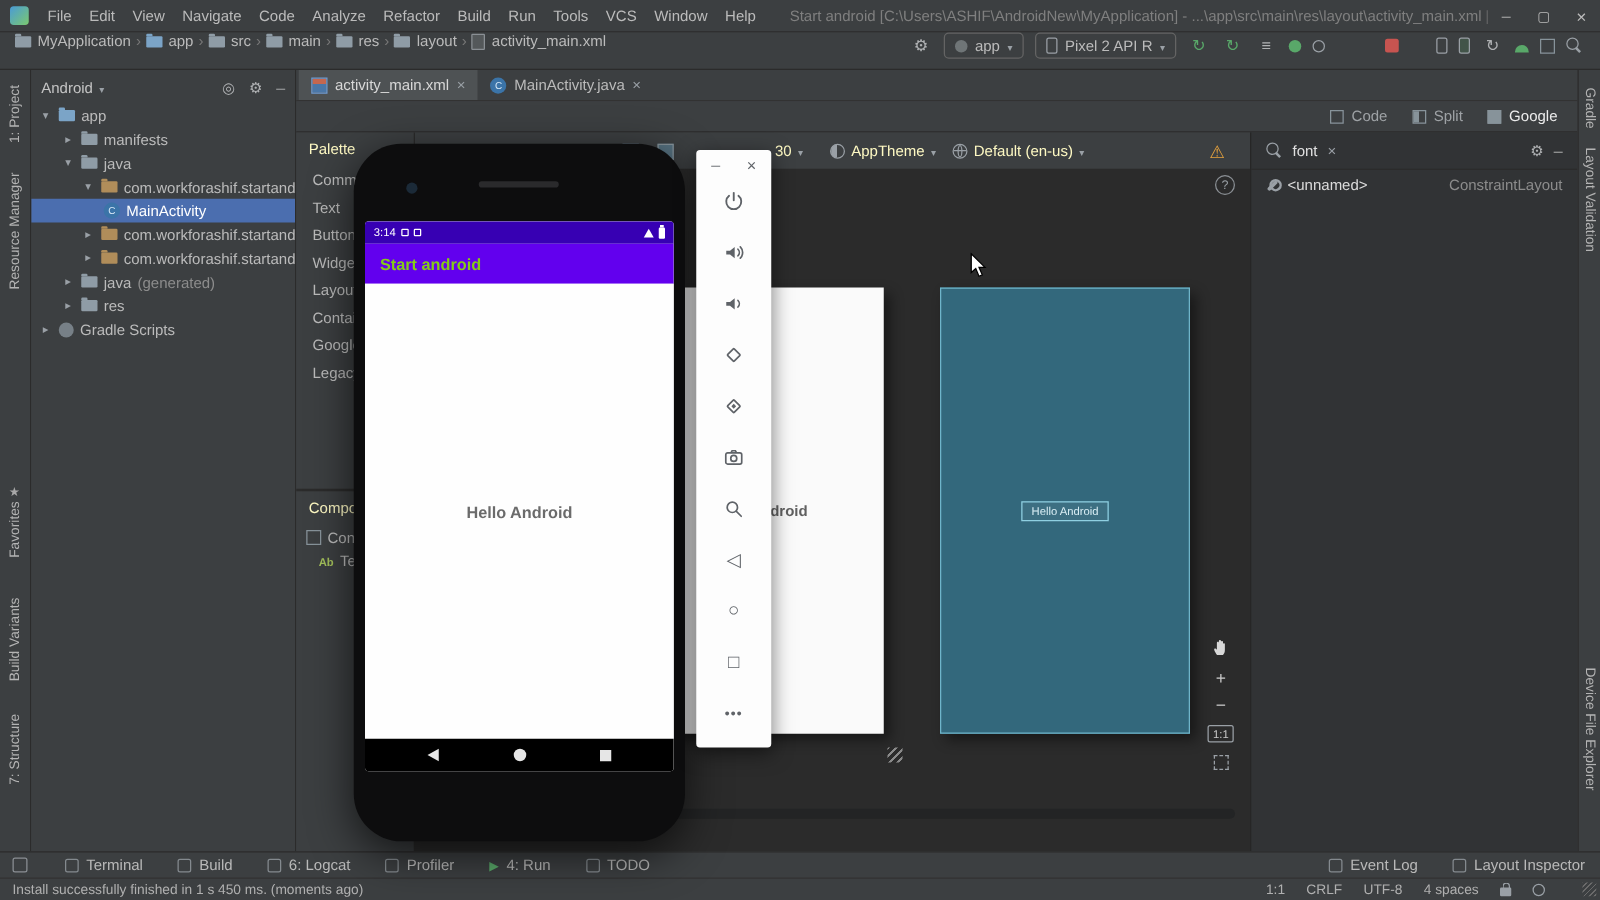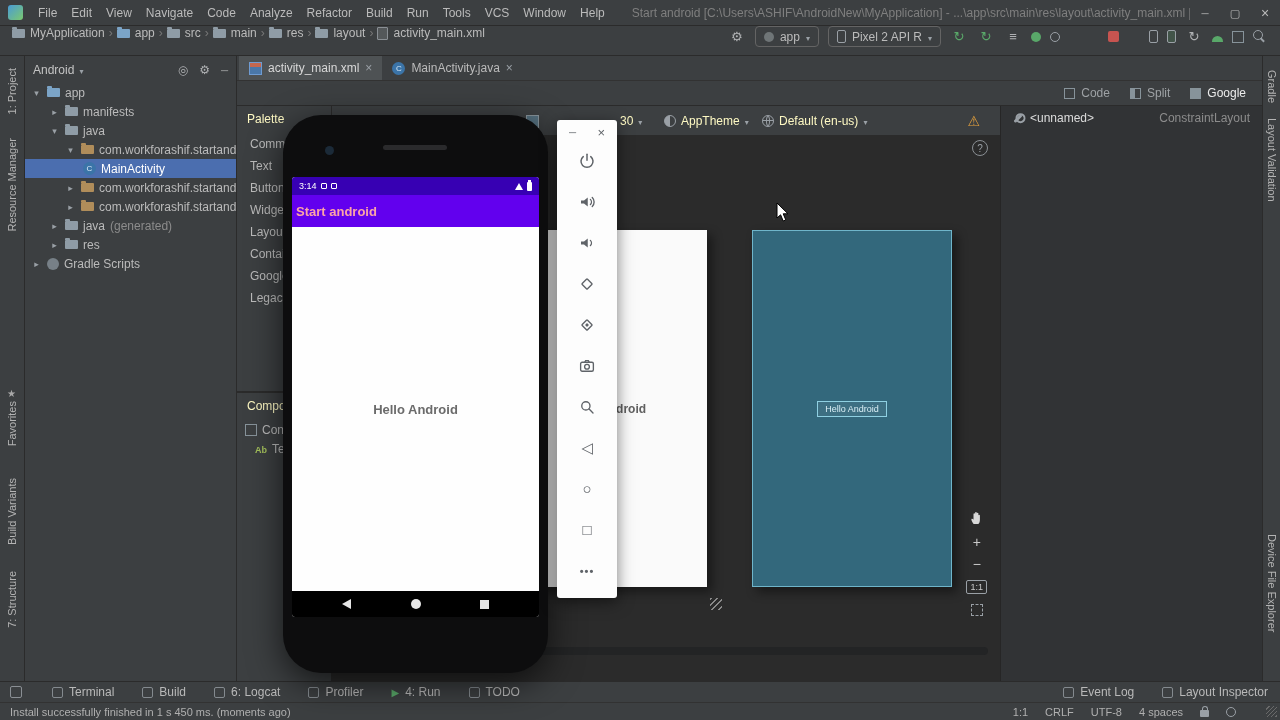--- a/index.html
+++ b/index.html
@@ -117,21 +117,21 @@
 
 .emu-phone{position:absolute;left:0;top:0;width:265px;height:558px;background:#0d0d0e;border-radius:38px;box-shadow:0 10px 34px rgba(0,0,0,.65)}
 .phone-speaker{position:absolute;left:100px;top:30px;width:64px;height:5px;background:#2a2a2c;border-radius:3px}
 .phone-cam{position:absolute;left:42px;top:31px;width:9px;height:9px;border-radius:50%;background:#1b2a38}
 .phone-screen{position:absolute;left:9px;top:62px;width:247px;height:440px;background:#fff;overflow:hidden;border-radius:3px;display:flex;flex-direction:column}
 .scr-status{height:18px;background:#3700b3;display:flex;align-items:center;color:#fff;font-size:9px;padding:0 7px;gap:4px;flex:0 0 18px}
 .notif{width:6px;height:6px;border:1px solid #fff;border-radius:1px}
 .wifi{width:0;height:0;border-left:4px solid transparent;border-right:4px solid transparent;border-bottom:7px solid #fff}
 .batt{width:5px;height:9px;background:#fff;border-radius:1px;position:relative}
 .batt::before{content:"";position:absolute;top:-2px;left:1px;width:3px;height:2px;background:#fff}
-.scr-appbar{height:32px;background:#6200ee;color:#fca5a5;font-size:13px;font-weight:bold;display:flex;align-items:center;padding:0 4px;flex:0 0 32px}
+.scr-appbar{height:32px;background:#6200ee;color:#84cc16;font-size:13px;font-weight:bold;display:flex;align-items:center;padding:0 12px;flex:0 0 32px}
 .scr-body{flex:1;background:#fefefe;display:flex;align-items:center;justify-content:center;color:#6b6b6b;font-size:13px;font-weight:bold}
 .scr-nav{height:26px;background:#000;display:flex;align-items:center;justify-content:space-between;padding:0 50px;flex:0 0 26px}
 .n-back{width:0;height:0;border-top:5px solid transparent;border-bottom:5px solid transparent;border-right:9px solid #e6e6e6}
 .n-home{width:10px;height:10px;border-radius:50%;background:#e6e6e6}
 .n-recent{width:9px;height:9px;background:#e6e6e6}
 .emu-tools{position:absolute;left:274px;top:5px;width:60px;height:478px;background:#fdfdfd;border-radius:3px;box-shadow:0 4px 16px rgba(0,0,0,.5);display:flex;flex-direction:column;align-items:center}
 .emu-tools-top{width:100%;display:flex;justify-content:space-between;padding:5px 12px 0}
 .t-min::before{content:"─";color:#5f6368;font-size:10px}
 .t-x::before{content:"×";color:#5f6368;font-size:13px}
 .etool{height:41px;display:flex;align-items:center;justify-content:center;color:#5f6368;width:100%}
@@ -405,20 +405,28 @@
         </svg>
       <span class="zc-plus">+</span>
       <span class="zc-minus">−</span>
       <span class="zc-label">1:1</span>
       <span class="zc-fit"></span>
     </div>
     <div class="hscroll" style="left:8px;right:12px;top:511px"></div>
   </div>
 
   <div class="abs attrs" style="left:1000px;top:106px;width:262px;height:575px">
+    <div class="attr-search">
+      <span class="mag"></span>
+      <span class="attr-query">font</span>
+      <span class="xsmall"></span>
+      <span class="spacer"></span>
+      <span class="i-gear"></span>
+      <span class="i-minus"></span>
+    </div>
     <div class="attr-row">
       <span class="i-wrench"></span>
       <span class="attr-name">&lt;unnamed&gt;</span>
       <span class="attr-type">ConstraintLayout</span>
     </div>
   </div>
 
   <div class="abs rstrip" style="left:1262px;top:56px;width:18px;height:625px">
     <span class="vlab" style="left:3px;top:14px">Gradle</span>
     <span class="vlab" style="left:3px;top:62px">Layout Validation</span>

